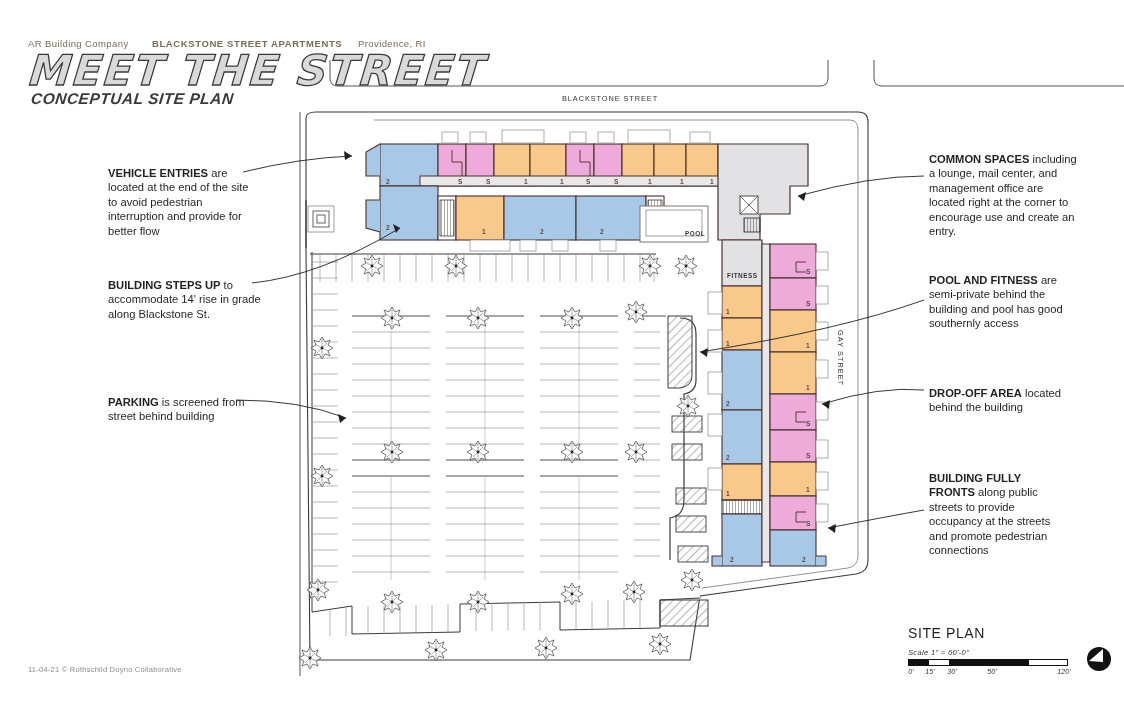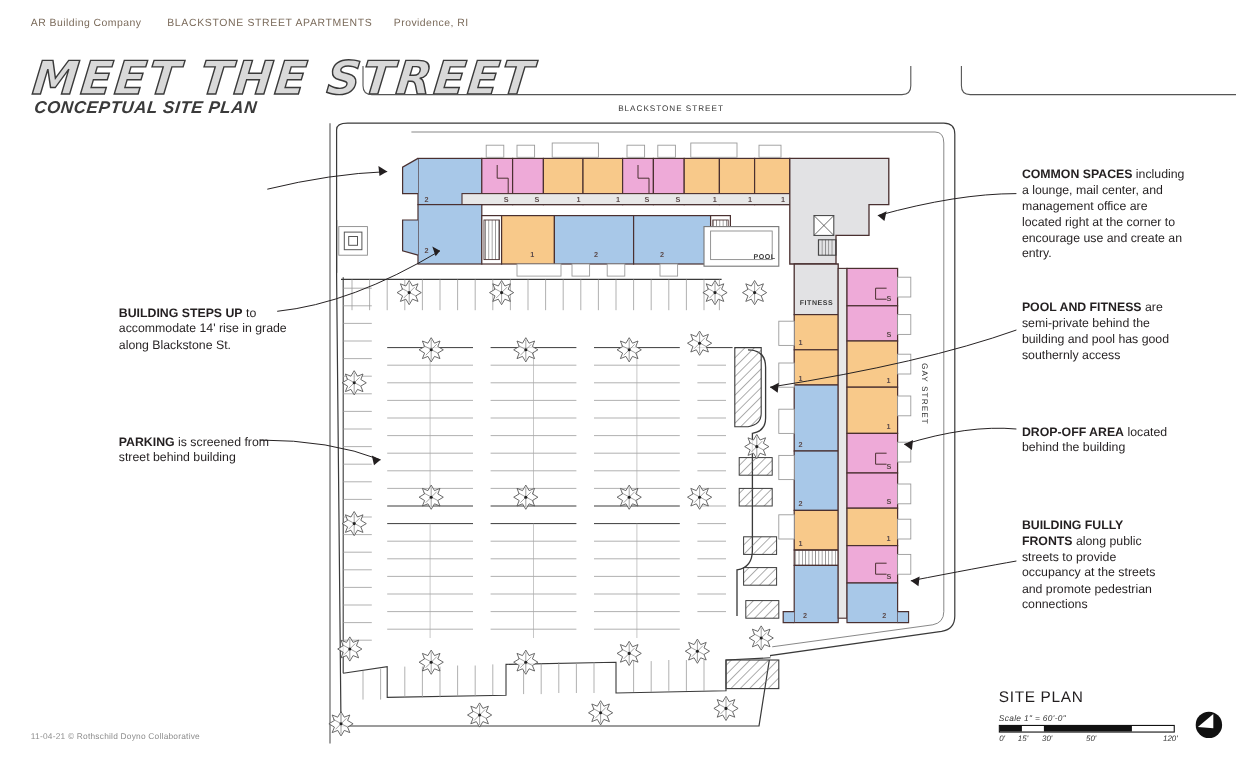--- a/index.html
+++ b/index.html
@@ -2,24 +2,24 @@
 <html><head>
 <meta charset="utf-8">
 <title>Meet the Street — Conceptual Site Plan</title>
 <style>
   html,body{margin:0;padding:0;background:#ffffff;}
   body{width:1124px;height:709px;position:relative;overflow:hidden;
        font-family:"Liberation Sans",sans-serif;color:#231f20;}
   .board{position:absolute;inset:0;}
 
   
-  .hdr-line{position:absolute;top:16px;font-size:9.5px;letter-spacing:.4px;
+  .hdr-line{position:absolute;top:38px;font-size:9.5px;letter-spacing:.4px;
             color:#7a6a5a;font-family:"Liberation Sans",sans-serif;text-align:center;}
   #hdr-client{left:28px;}
-  #hdr-project{left:152px;letter-spacing:.6px;}
+  #hdr-project{left:152px;letter-spacing:.6px;font-weight:bold;}
   #hdr-location{left:358px;}
 
   .title-main{position:absolute;left:30px;top:46px;font-size:42px;
               font-style:italic;font-weight:700;letter-spacing:2px;
               font-family:"DejaVu Sans",sans-serif;
               color:#d9d9d9;-webkit-text-stroke:1.3px #3a3a3a;
               text-stroke:1.3px #3a3a3a;transform:skewX(-6deg);
               white-space:nowrap;}
   .title-sub{position:absolute;left:31px;top:90px;font-size:15.5px;
              font-style:italic;font-weight:700;letter-spacing:.5px;
@@ -506,20 +506,23 @@
       <polygon points="822,404 830,400 829,409"></polygon>
       <polygon points="828,528 836,524 835,533"></polygon>
     </g>
   </svg>
 
   <div class="street-label" id="lbl-blackstone">BLACKSTONE STREET</div>
   <div class="street-label" id="lbl-gay">GAY STREET</div>
   <div class="plan-txt" id="lbl-pool">POOL</div>
   <div class="plan-txt" id="lbl-fitness">FITNESS</div>
 
+  <div class="anno" id="anno-vehicle">
+    <b>VEHICLE ENTRIES</b><span> are located at the end of the site to avoid pedestrian interruption and provide for better flow</span>
+  </div>
   <div class="anno" id="anno-steps">
     <b>BUILDING STEPS UP</b><span> to accommodate 14' rise in grade along Blackstone St.</span>
   </div>
   <div class="anno" id="anno-common">
     <b>COMMON SPACES</b><span> including a lounge, mail center, and management office are located right at the corner to encourage use and create an entry.</span>
   </div>
   <div class="anno" id="anno-parking">
     <b>PARKING</b><span> is screened from street behind building</span>
   </div>
   <div class="anno" id="anno-pool">

